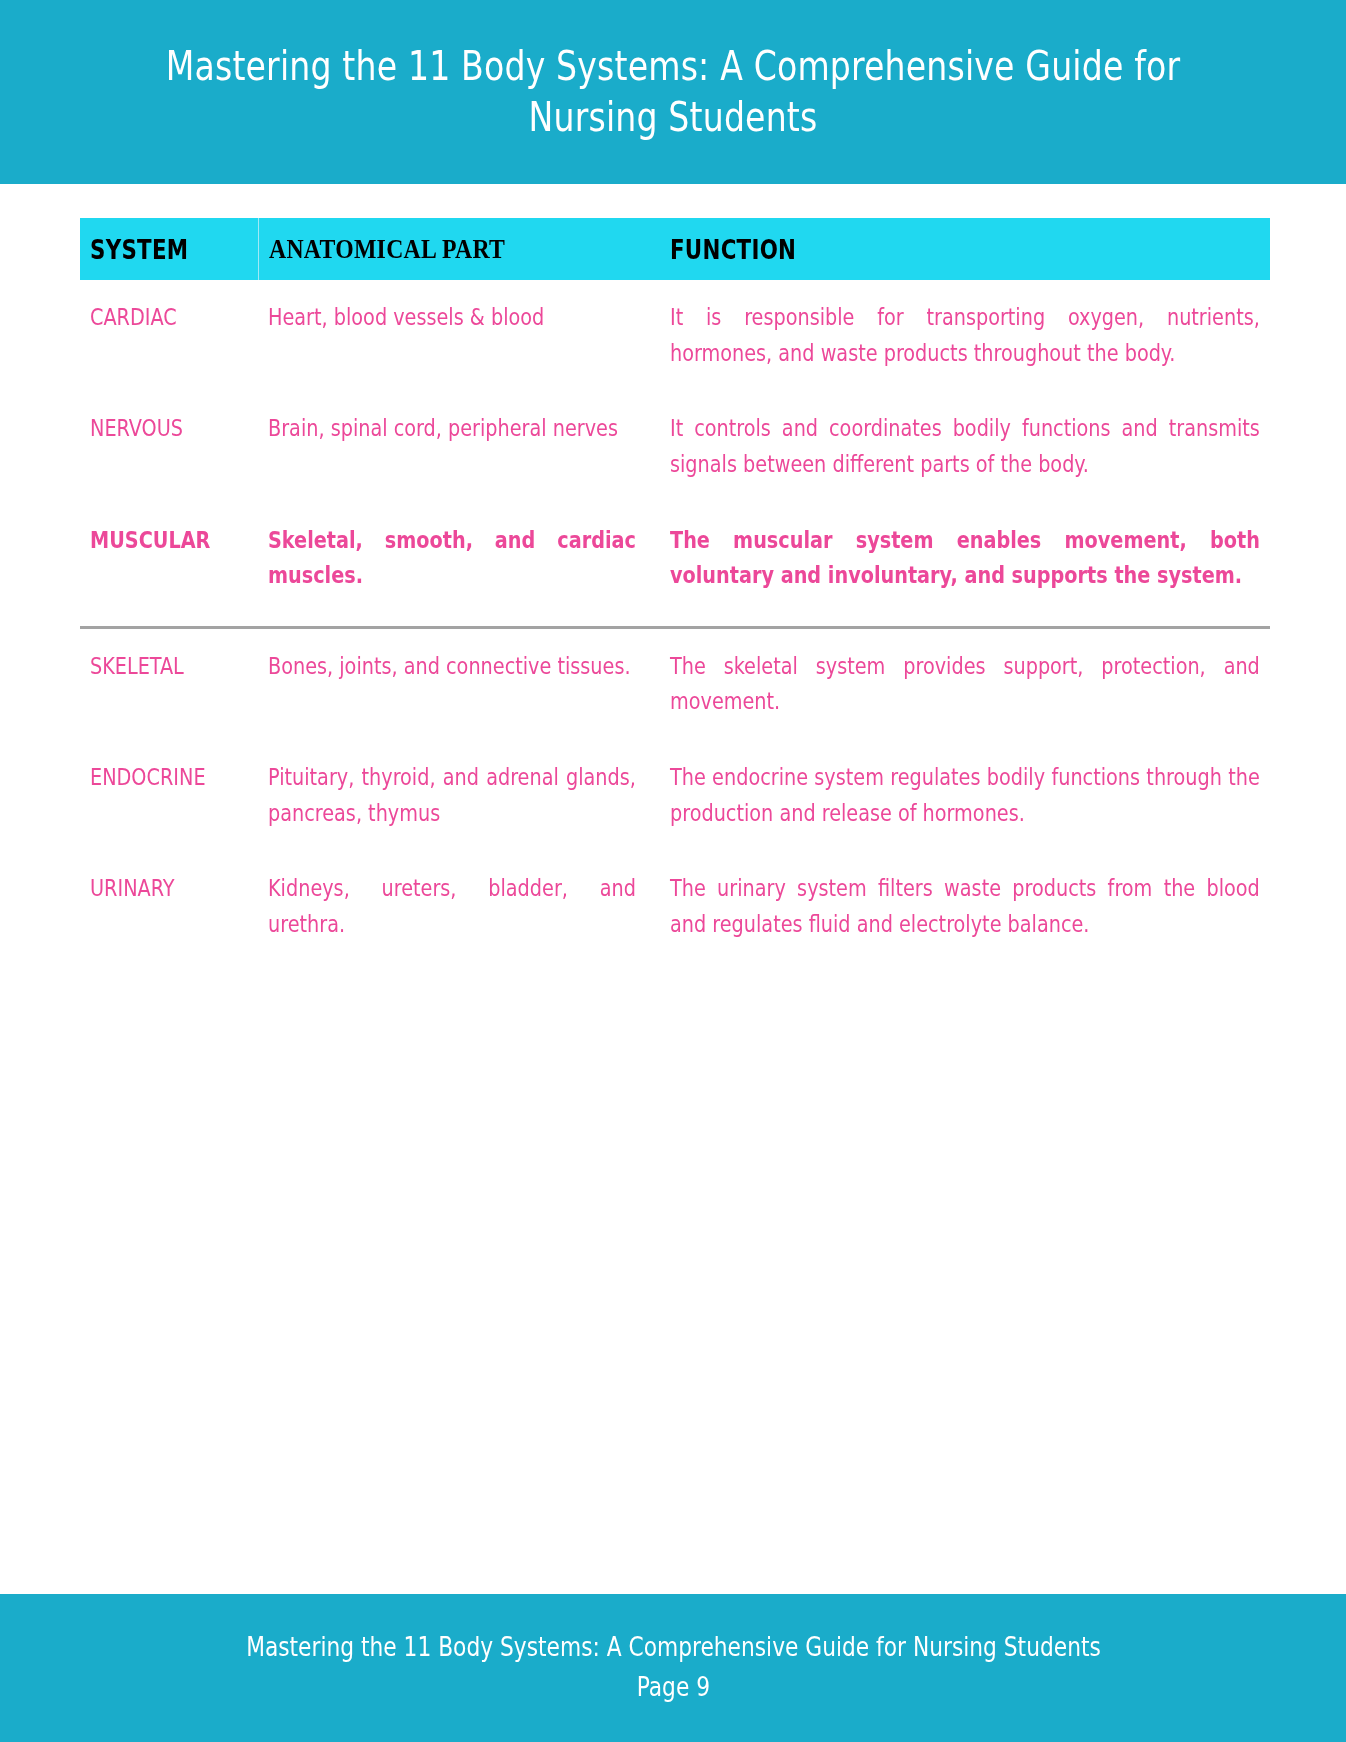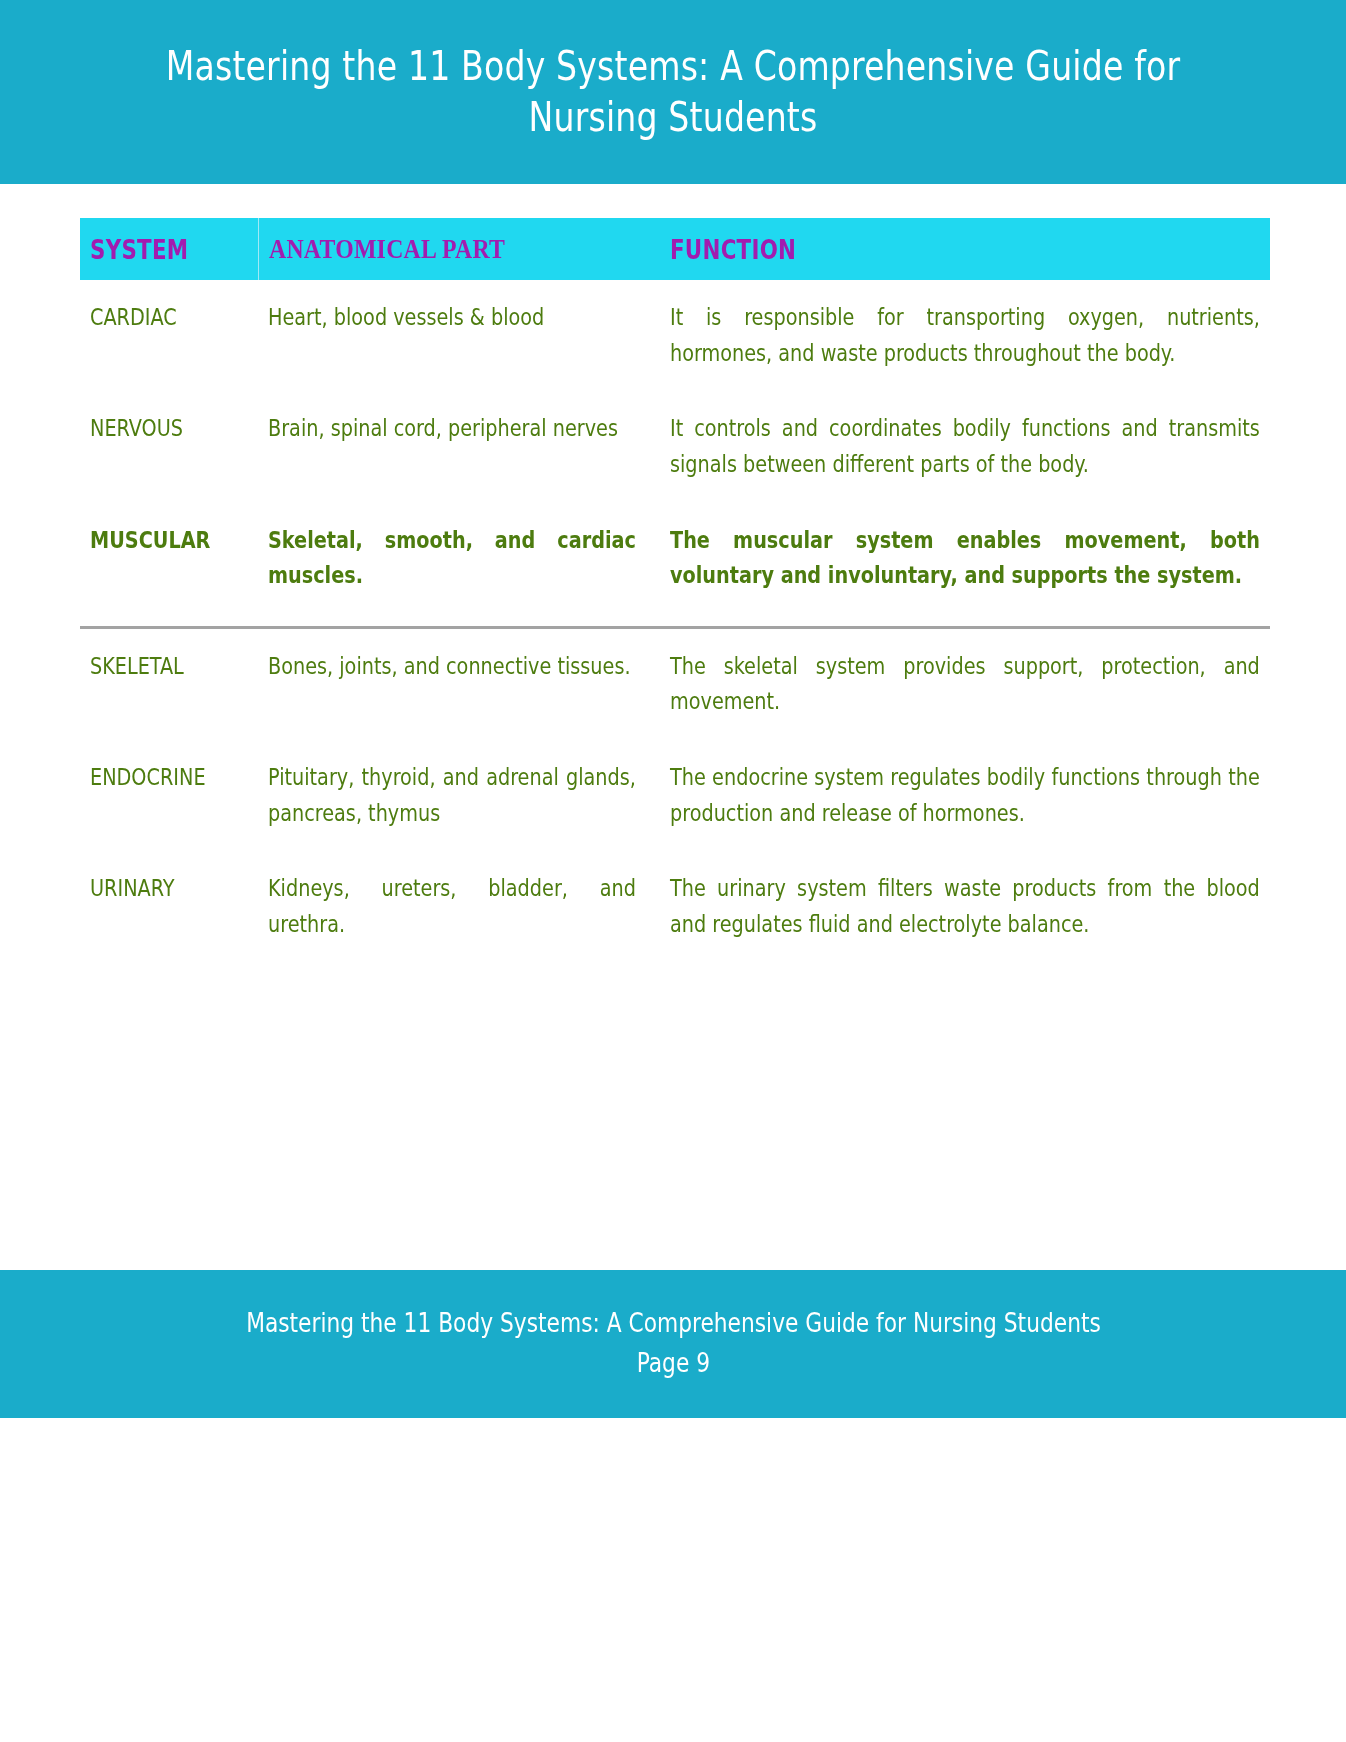--- a/index.html
+++ b/index.html
@@ -7,21 +7,21 @@
   html, body {
     width: 1346px;
     height: 1742px;
     background: #ffffff;
     font-family: "Liberation Sans", sans-serif;
   }
 
   .page {
     position: relative;
     width: 1346px;
-    height: 1418px;
+    height: 1742px;
     background: #ffffff;
     overflow: hidden;
   }
 
   
   .top-banner {
     position: absolute;
     left: 0;
     top: 0;
     width: 1346px;
@@ -57,21 +57,21 @@
     table-layout: fixed;
   }
 
   .data-table col.c-system { width: 178px; }
   .data-table col.c-part   { width: 402px; }
   .data-table col.c-func   { width: 610px; }
 
   
   .data-table thead th {
     background: #20d8f0;
-    color: #a21caf;
+    color: #000000;
     font-family: "DejaVu Sans Condensed", "Liberation Sans Narrow", "Liberation Sans", sans-serif;
     font-weight: bold;
     font-size: 27px;
     letter-spacing: 0.3px;
     text-align: left;
     vertical-align: middle;
     height: 62px;
     padding: 0 0 0 14px;
     transform: none;
   }
@@ -82,21 +82,21 @@
   }
   .data-table thead th.th-system { padding-left: 10px; }
   .data-table thead th.th-part   { padding-left: 10px; border-left: 1px solid #9fe9f7; font-family: Liberation Serif, serif; }
   .data-table thead th.th-func   { padding-left: 10px; }
 
   
   .data-table tbody td {
     font-family: "DejaVu Sans Condensed", "Liberation Sans Narrow", "Liberation Sans", sans-serif;
     font-size: 23px;
     line-height: 1.55;
-    color: #4d7c0f;
+    color: #ec4899;
     vertical-align: top;
     padding: 20px 14px 20px 10px;
     background: #ffffff;
   }
   .data-table tbody td.td-system {
     white-space: normal;
     word-break: break-all;
     padding-right: 6px;
   }
   .data-table tbody td.td-part { text-align: justify; text-justify: inter-word; padding-right: 24px; }

